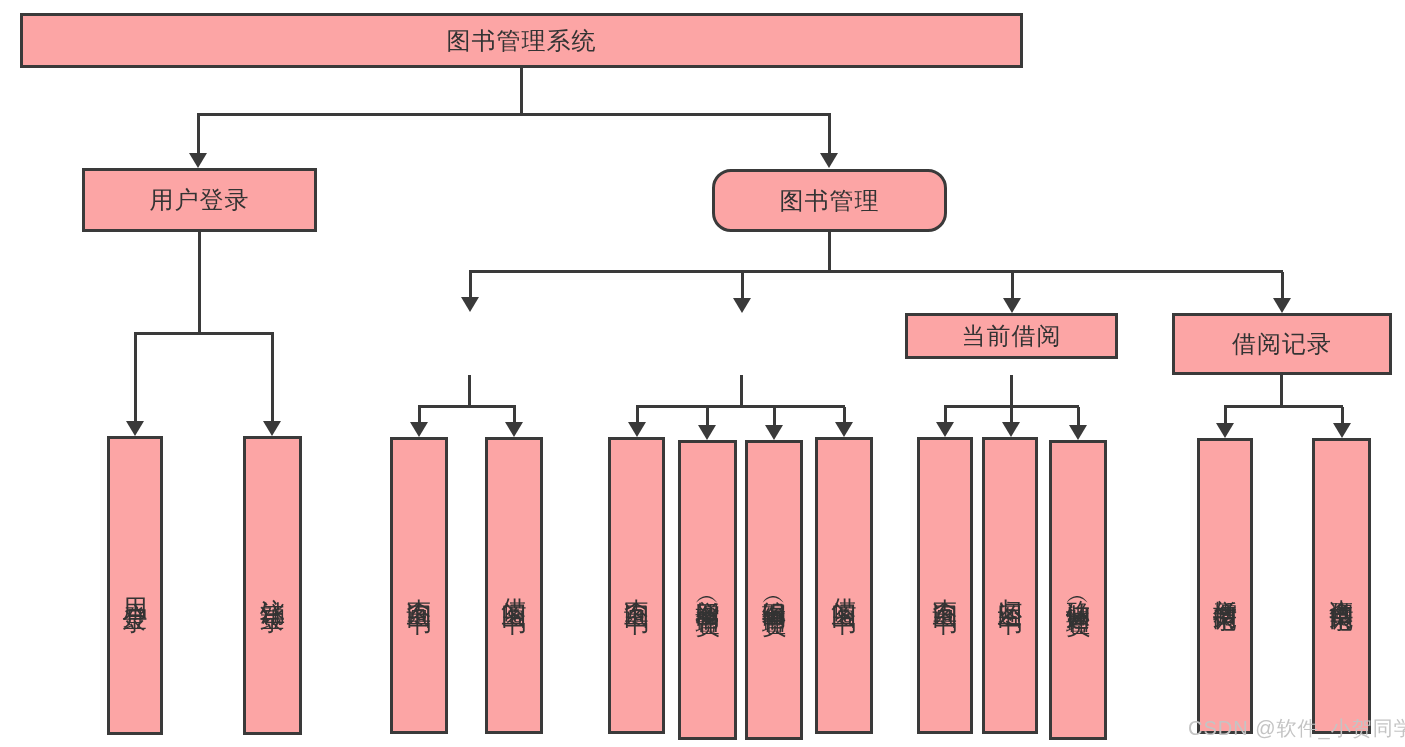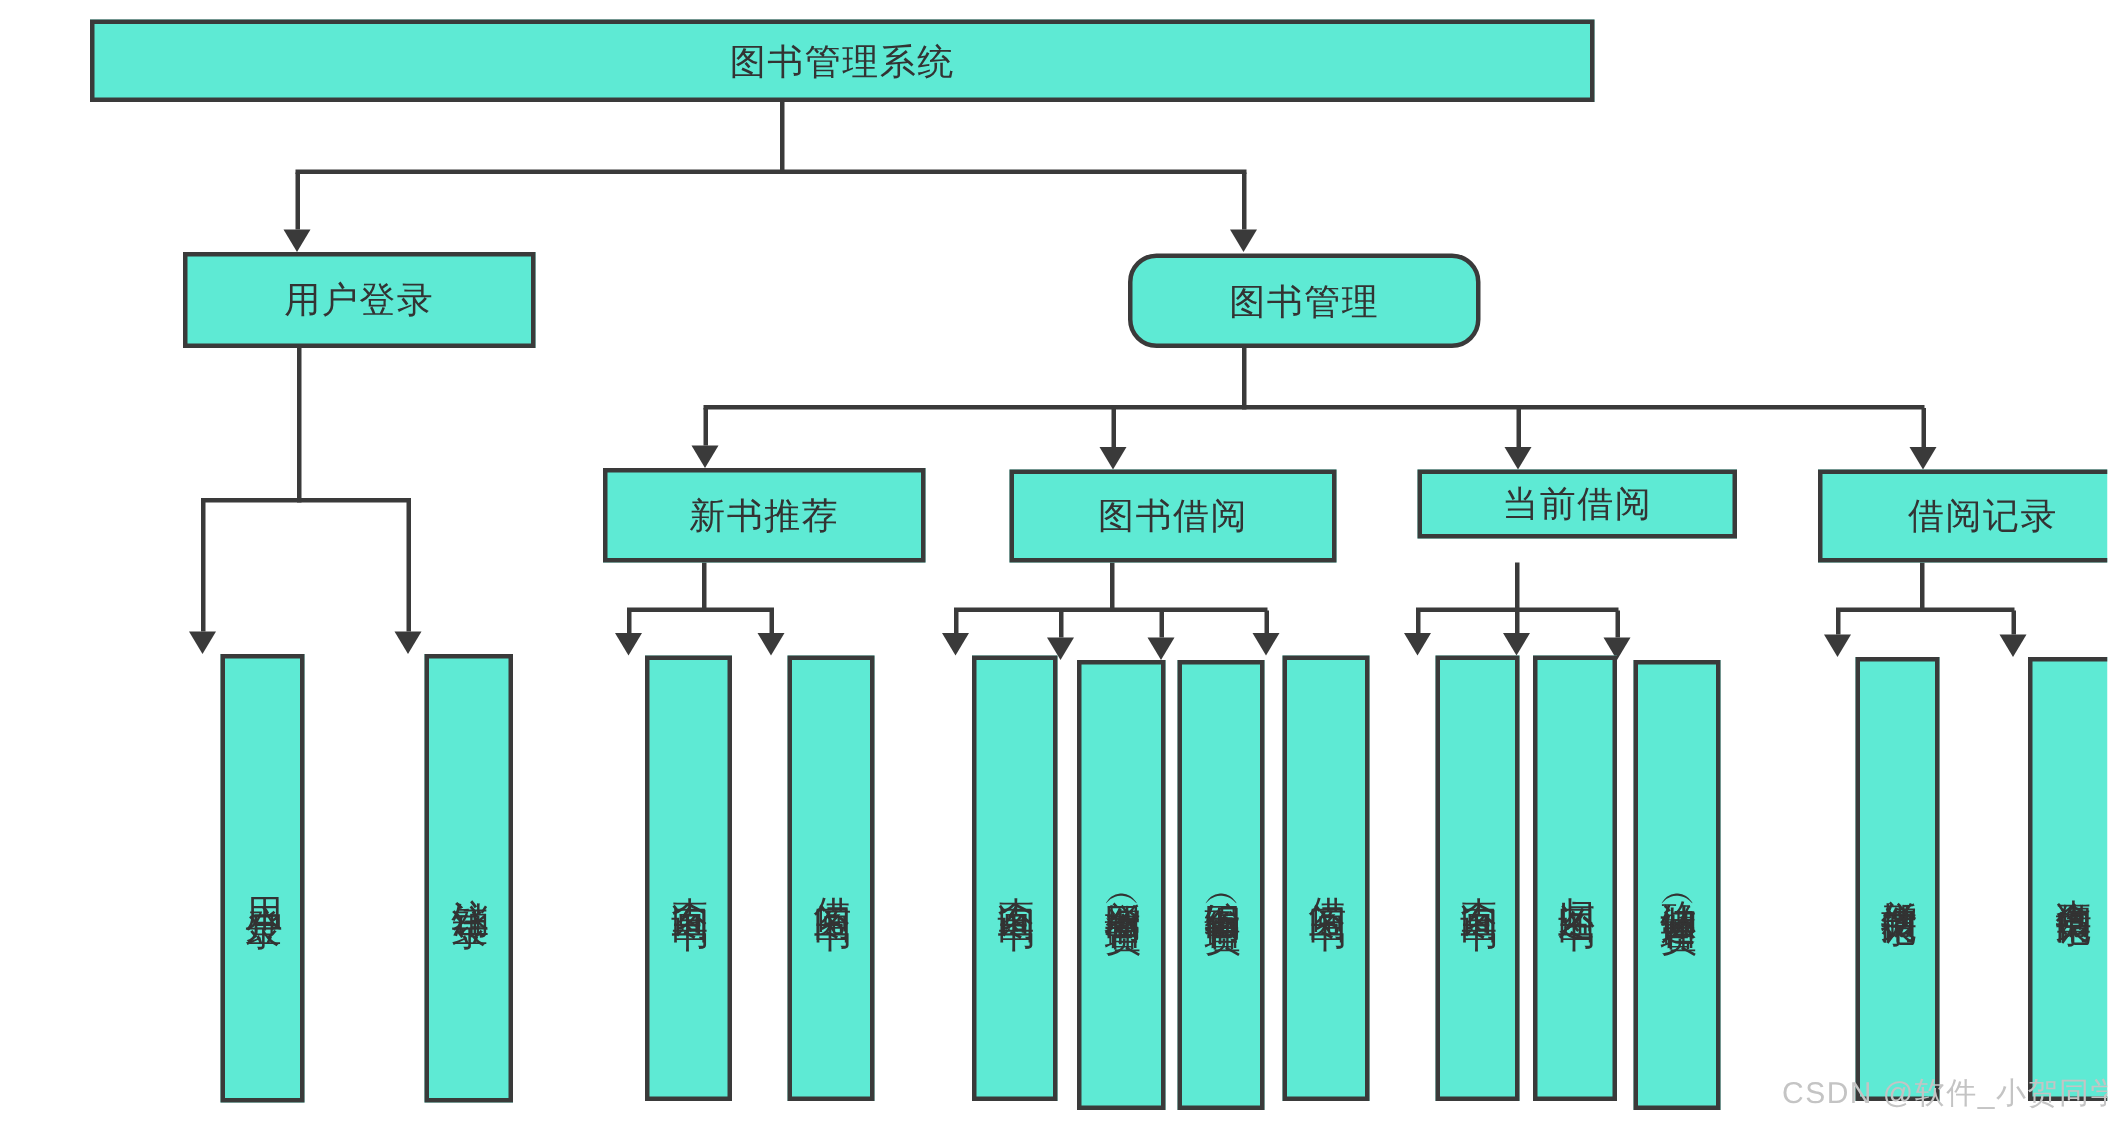--- a/index.html
+++ b/index.html
@@ -2,25 +2,24 @@
 <html><head>
 <meta charset="utf-8">
 <style>
   html,body{margin:0;padding:0;background:#ffffff;}
   .canvas{
     position:relative;width:1405px;height:747px;background:#ffffff;overflow:hidden;
     font-family:"Liberation Sans",sans-serif;color:#333333;
   }
   .box{
     position:absolute;box-sizing:border-box;
-    border:3px solid #3a3a3a;background:#5eead4;
+    border:3px solid #3a3a3a;background:#fca5a5;
     display:flex;align-items:center;justify-content:center;
     font-size:24px;color:#333333;letter-spacing:1px;
     z-index:2;
-    margin-left:40px;
   }
   .vbox{
     writing-mode:vertical-rl;text-orientation:mixed;
     font-size:25px;letter-spacing:4px;line-height:1;
   }
   .vbox.tight{letter-spacing:2px;font-size:24px;}
   .hline,.vline{position:absolute;background:#3a3a3a;z-index:1;}
   .hline{height:3px;}
   .vline{width:3px;}
   .arrow{
@@ -81,22 +80,20 @@
     </div>
   <div class="arrow" style="left:1003px;top:272px;height:41px;">
       <span class="shaft"></span>
       <span class="head"></span>
     </div>
   <div class="arrow" style="left:1273px;top:272px;height:41px;">
       <span class="shaft"></span>
       <span class="head"></span>
     </div>
 
-  <div class="box" style="left:362px;top:312px;width:215px;height:63px;">新书推荐</div>
-  <div class="box" style="left:633px;top:313px;width:218px;height:62px;">图书借阅</div>
   <div class="box" style="left:905px;top:313px;width:213px;height:46px;">当前借阅</div>
   <div class="box" style="left:1172px;top:313px;width:220px;height:62px;">借阅记录</div>
 
   <div class="vline" style="left:468px;top:375px;height:32px;"></div>
   <div class="hline" style="left:418px;top:405px;width:98px;"></div>
   <div class="arrow" style="left:410px;top:407px;height:30px;">
       <span class="shaft"></span>
       <span class="head"></span>
     </div>
   <div class="arrow" style="left:505px;top:407px;height:30px;">

